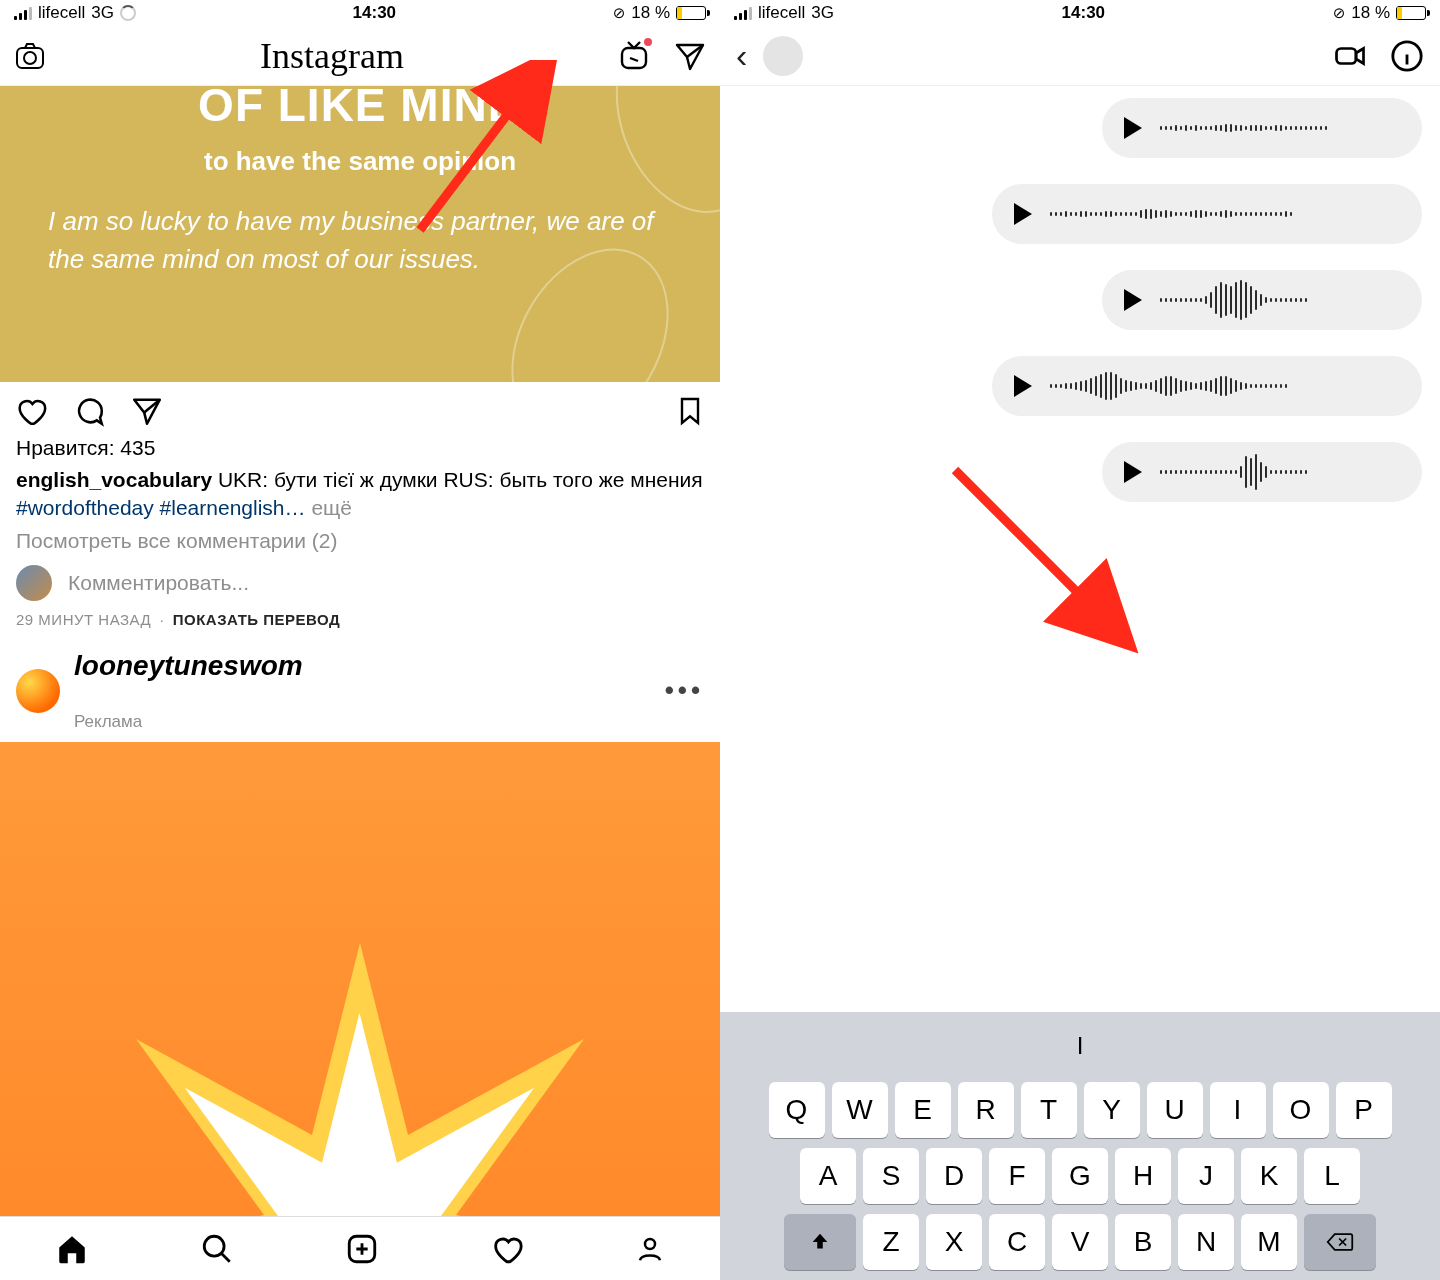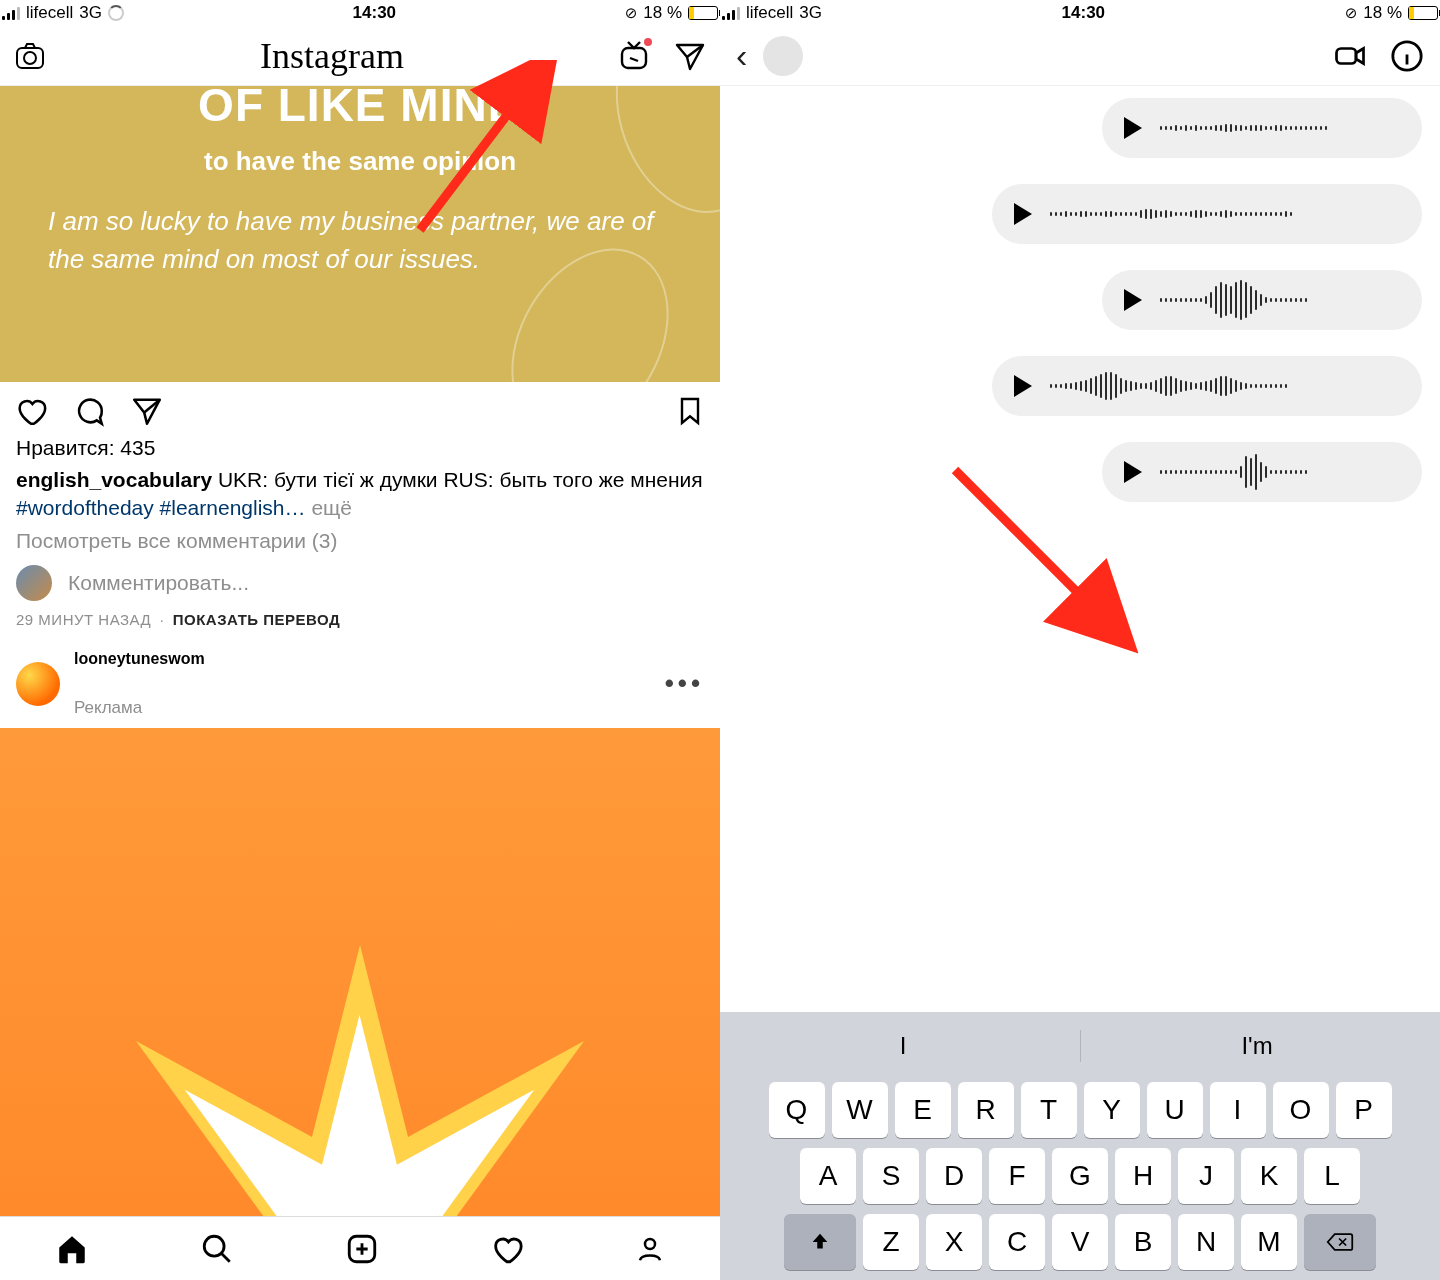--- a/index.html
+++ b/index.html
@@ -17,21 +17,21 @@
     flex-direction: column;
     position: relative;
     background: #fff;
   }
   
   .status-bar {
     height: 26px;
     display: flex;
     align-items: center;
     justify-content: space-between;
-    padding: 0 2px;
+    padding: 0 14px;
     font-size: 17px;
     font-weight: 500;
     color: #000;
   }
   .status-left, .status-right { display:flex; align-items:center; gap:6px; }
   .signal-bars { display:flex; align-items:flex-end; gap:2px; height:14px; }
   .signal-bars span { width:3px; background:#000; border-radius:1px; }
   .signal-bars span:nth-child(1){height:4px;}
   .signal-bars span:nth-child(2){height:7px;}
   .signal-bars span:nth-child(3){height:10px;}
@@ -109,21 +109,21 @@
   .comment-row{display:flex;align-items:center;gap:16px;padding:6px 16px 8px;}
   .avatar-sm{width:36px;height:36px;border-radius:50%;background:linear-gradient(135deg,#6a8caf,#c58b4a);}
   .comment-ph{color:#8e8e8e;font-size:21px;}
   .time-row{display:flex;gap:8px;padding:2px 16px 16px;font-size:15px;letter-spacing:.5px;}
   .time-ago{color:#8e8e8e;}
   .show-trans{color:#262626;font-weight:600;}
 
   .promo-header{display:flex;align-items:center;gap:14px;padding:6px 16px 10px; position:relative;}
   .avatar-md{width:44px;height:44px;border-radius:50%;background:radial-gradient(circle at 30% 30%,#ffd94a,#ff6a00 70%);position:relative;}
   .avatar-md::after{content:"";position:absolute;inset:-3px;border:2px solid transparent;border-radius:50%;}
-  .promo-name{font-weight:600;font-size:16px;}
+  .promo-name{font-weight:600;font-size:28px;font-style:italic;}
   .promo-tag{color:#8e8e8e;font-size:17px;margin-top:30px;}
   .promo-more{margin-left:auto;font-size:26px;letter-spacing:4px;font-weight:700;color:#444;}
   .promo-image{flex:1;min-height:180px;background:linear-gradient(180deg,#ff9a3a 0%,#ff8a2b 100%);position:relative;overflow:hidden;}
   .starburst{position:absolute;left:50%;top:110%;transform:translate(-50%,-50%);width:640px;height:640px;}
   .star-poly{fill:#fff;}
   .star-poly-y{fill:#ffd24a;}
 
   .tab-bar{height:64px;display:flex;align-items:center;justify-content:space-around;border-top:1px solid #ddd;}
 
   
@@ -251,21 +251,21 @@
 
   <div class="likes">Нравится: 435</div>
 
   <div class="caption">
     <span class="uname">english_vocabulary</span>
     <span>UKR: бути тієї ж думки RUS: быть того же мнения </span>
     <span class="hashtags">#wordoftheday #learnenglish…</span>
     <span class="more">ещё</span>
   </div>
 
-  <div class="view-comments">Посмотреть все комментарии (3)</div>
+  <div class="view-comments">Посмотреть все комментарии (2)</div>
 
   <div class="comment-row">
     <div class="avatar-sm"></div>
     <span class="comment-ph">Комментировать...</span>
   </div>
 
   <div class="time-row">
     <span class="time-ago">29 МИНУТ НАЗАД</span>
     <span class="time-ago">·</span>
     <span class="show-trans">ПОКАЗАТЬ ПЕРЕВОД</span>
@@ -572,21 +572,20 @@
           <span style="height: 4px;"></span>
           <span style="height: 4px;"></span>
         </div>
     </div>
   </div>
 
 
   <div class="keyboard">
     <div class="sugg-row">
       <div class="sugg">I</div>
-      <div class="sugg">I'm</div>
     </div>
     <div class="krow" id="kr1">
         <div class="key">Q</div>
         <div class="key">W</div>
         <div class="key">E</div>
         <div class="key">R</div>
         <div class="key">T</div>
         <div class="key">Y</div>
         <div class="key">U</div>
         <div class="key">I</div>

